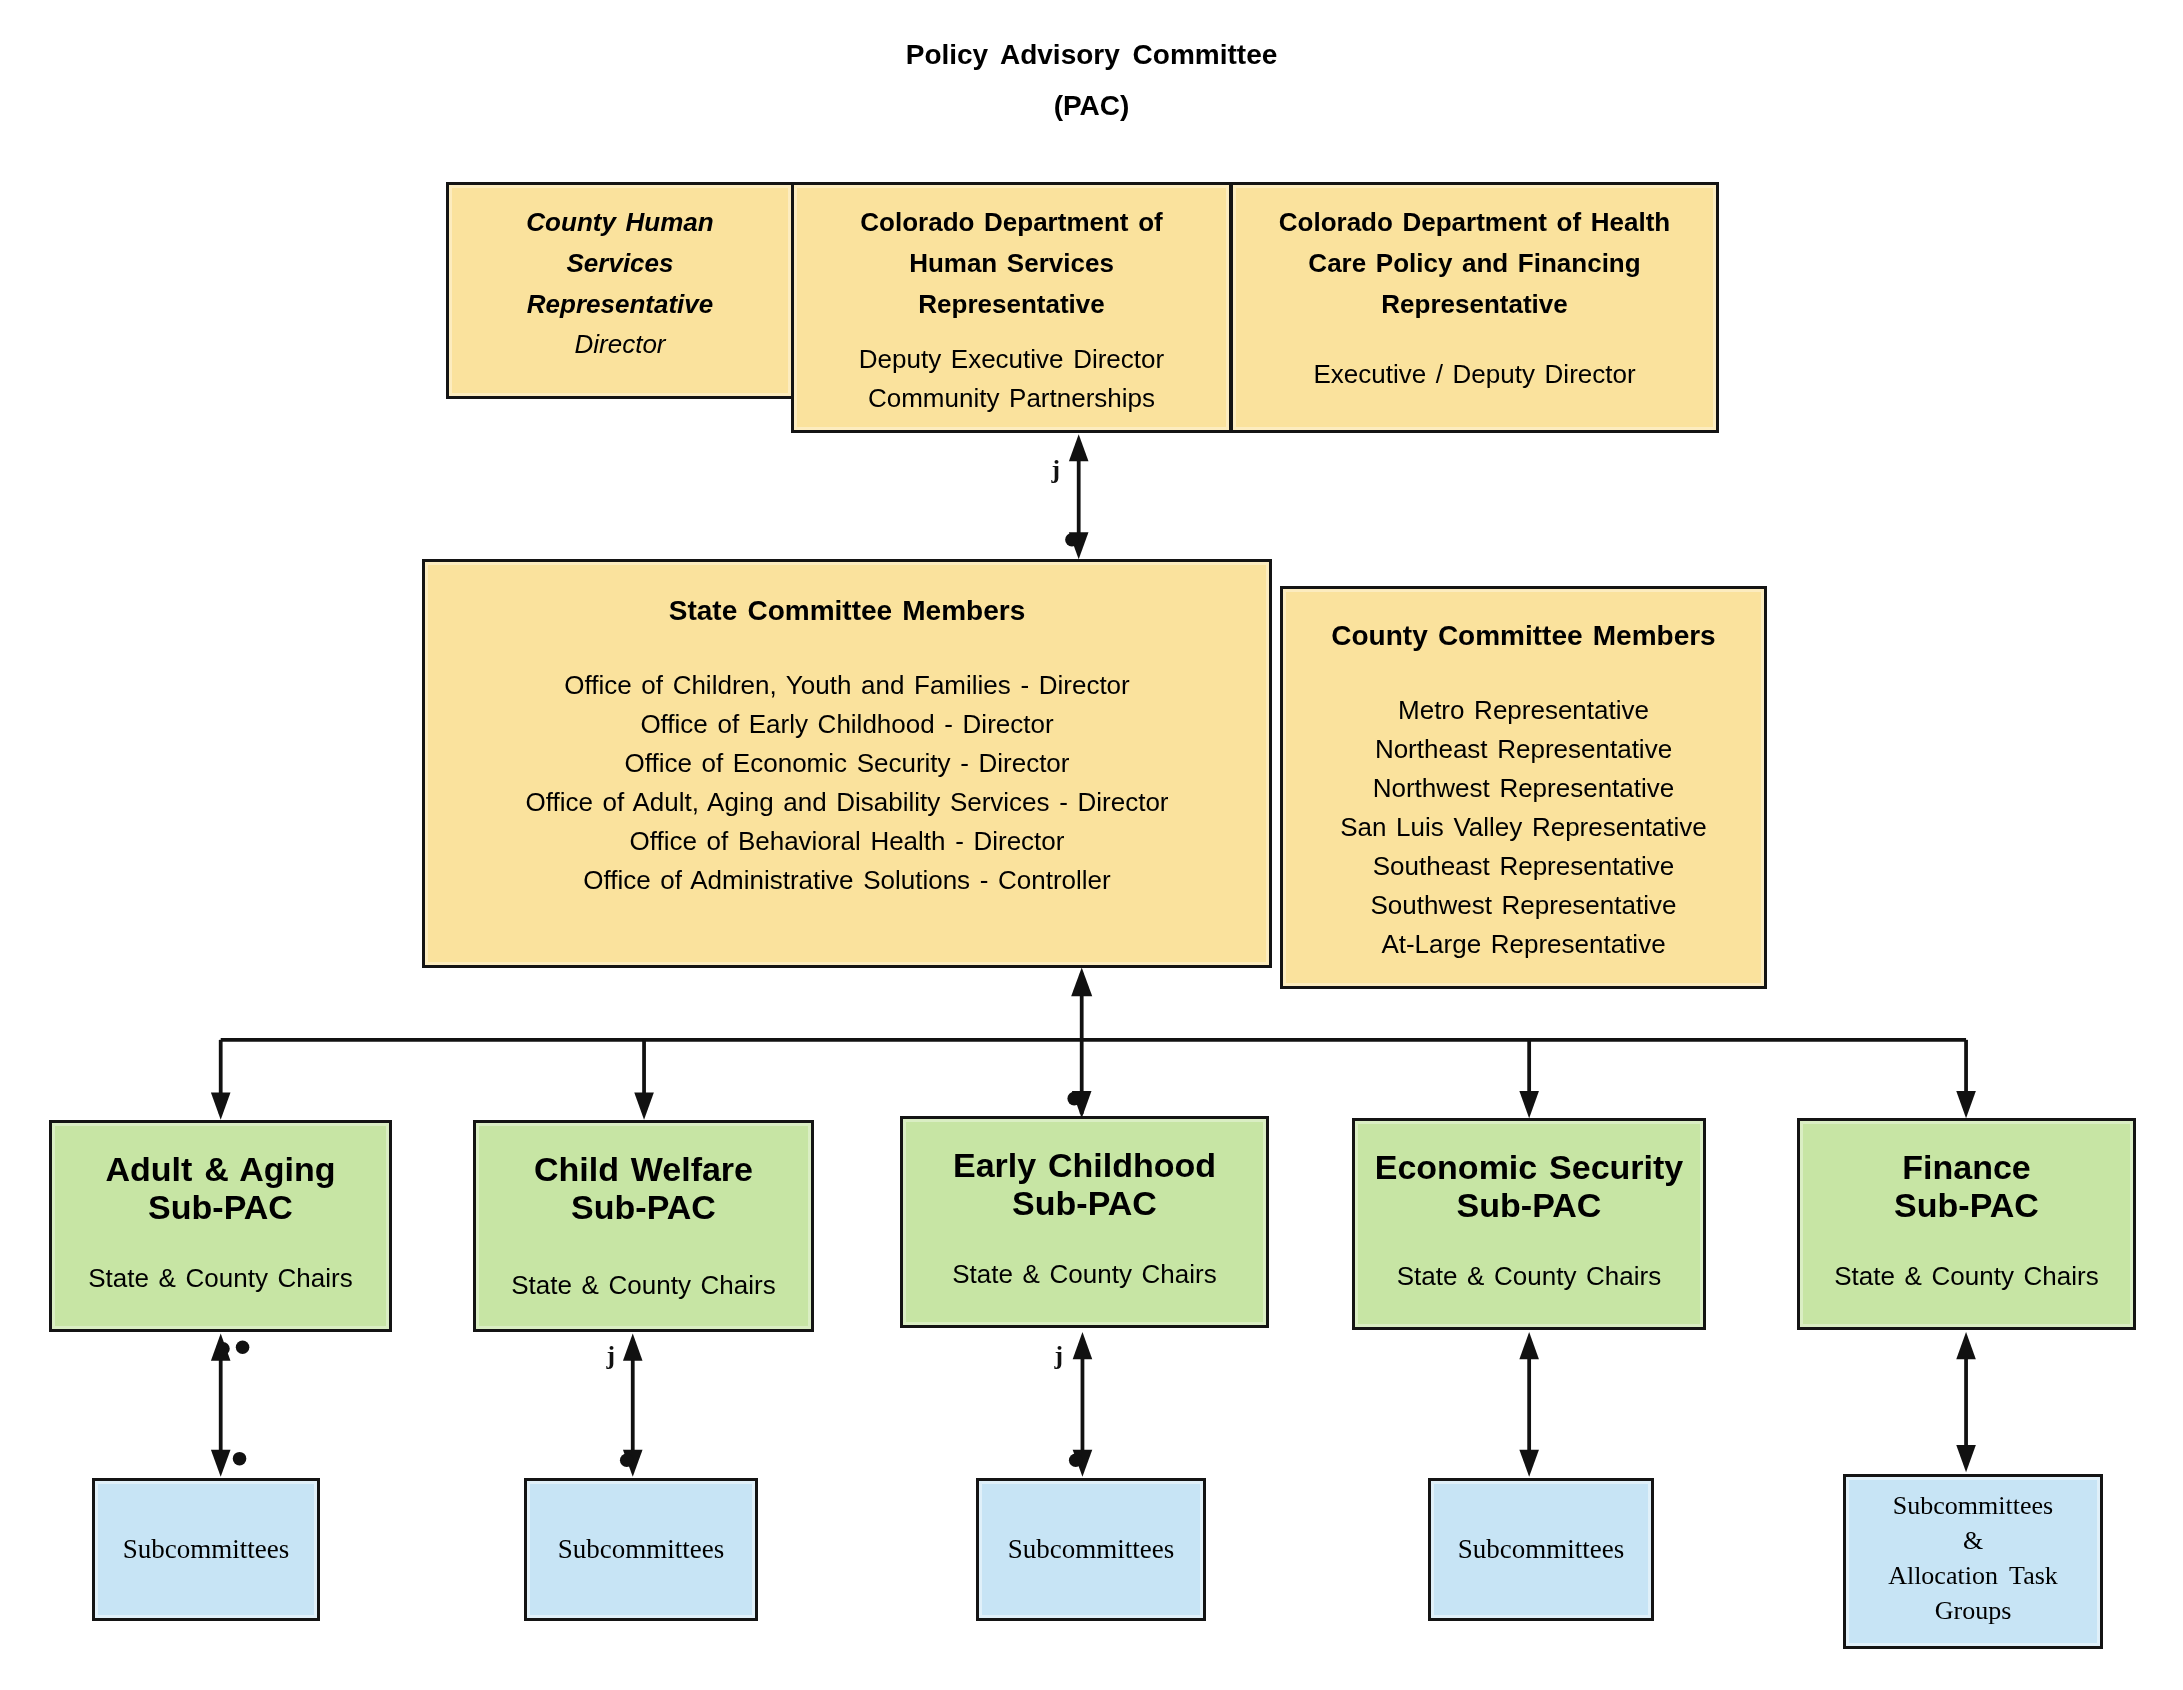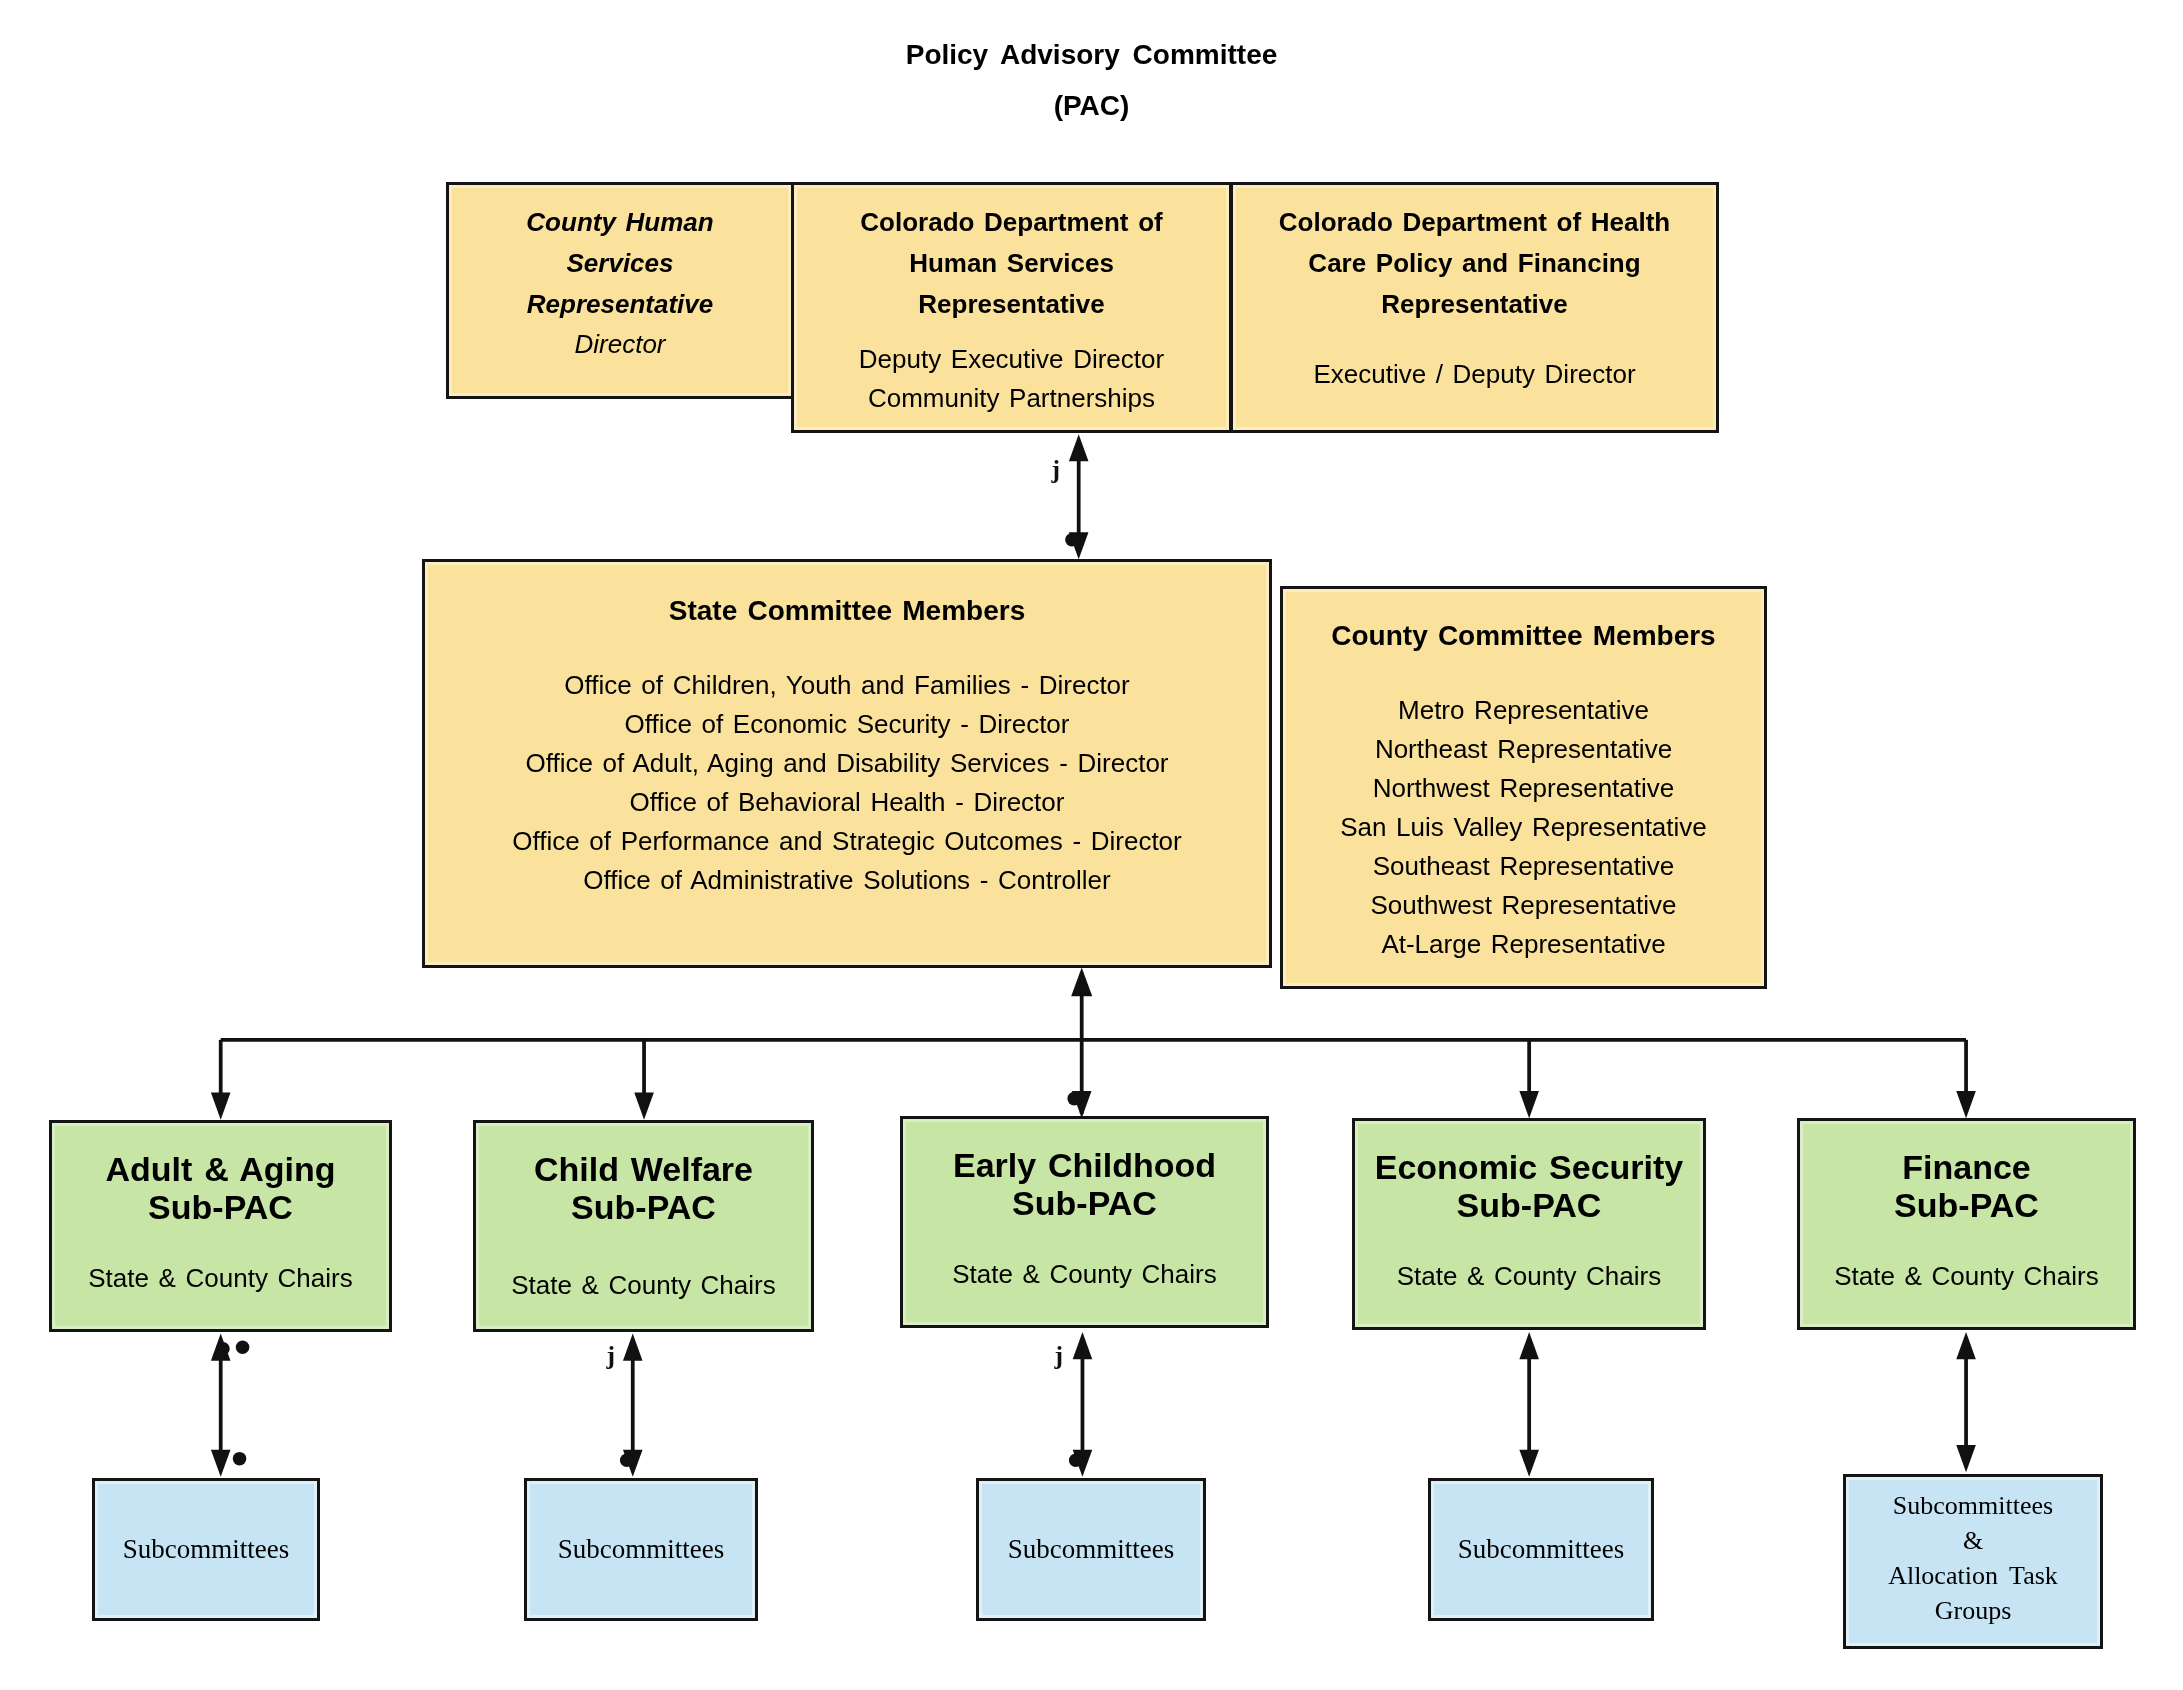--- a/index.html
+++ b/index.html
@@ -73,24 +73,24 @@
     <div class="heading preline">Colorado Department of Health
 Care Policy and Financing
 Representative</div>
     <div class="subtitle">Executive / Deputy Director</div>
   </div>
 
   <div class="node yellow mbox" style="left:422px;top:559px;width:850px;height:409px;padding-top:32px;">
     <div class="heading">State Committee Members</div>
     <div class="items">
       <div>Office of Children, Youth and Families - Director</div>
+      <div>Office of Early Childhood - Director</div>
       <div>Office of Economic Security - Director</div>
       <div>Office of Adult, Aging and Disability Services - Director</div>
       <div>Office of Behavioral Health - Director</div>
-      <div>Office of Performance and Strategic Outcomes - Director</div>
       <div>Office of Administrative Solutions - Controller</div>
     </div>
   </div>
 
   <div class="node yellow mbox" style="left:1280px;top:554px;width:487px;height:403px;padding-top:30px;margin-top:32px;">
     <div class="heading">County Committee Members</div>
     <div class="items">
       <div>Metro Representative</div>
       <div>Northeast Representative</div>
       <div>Northwest Representative</div>

